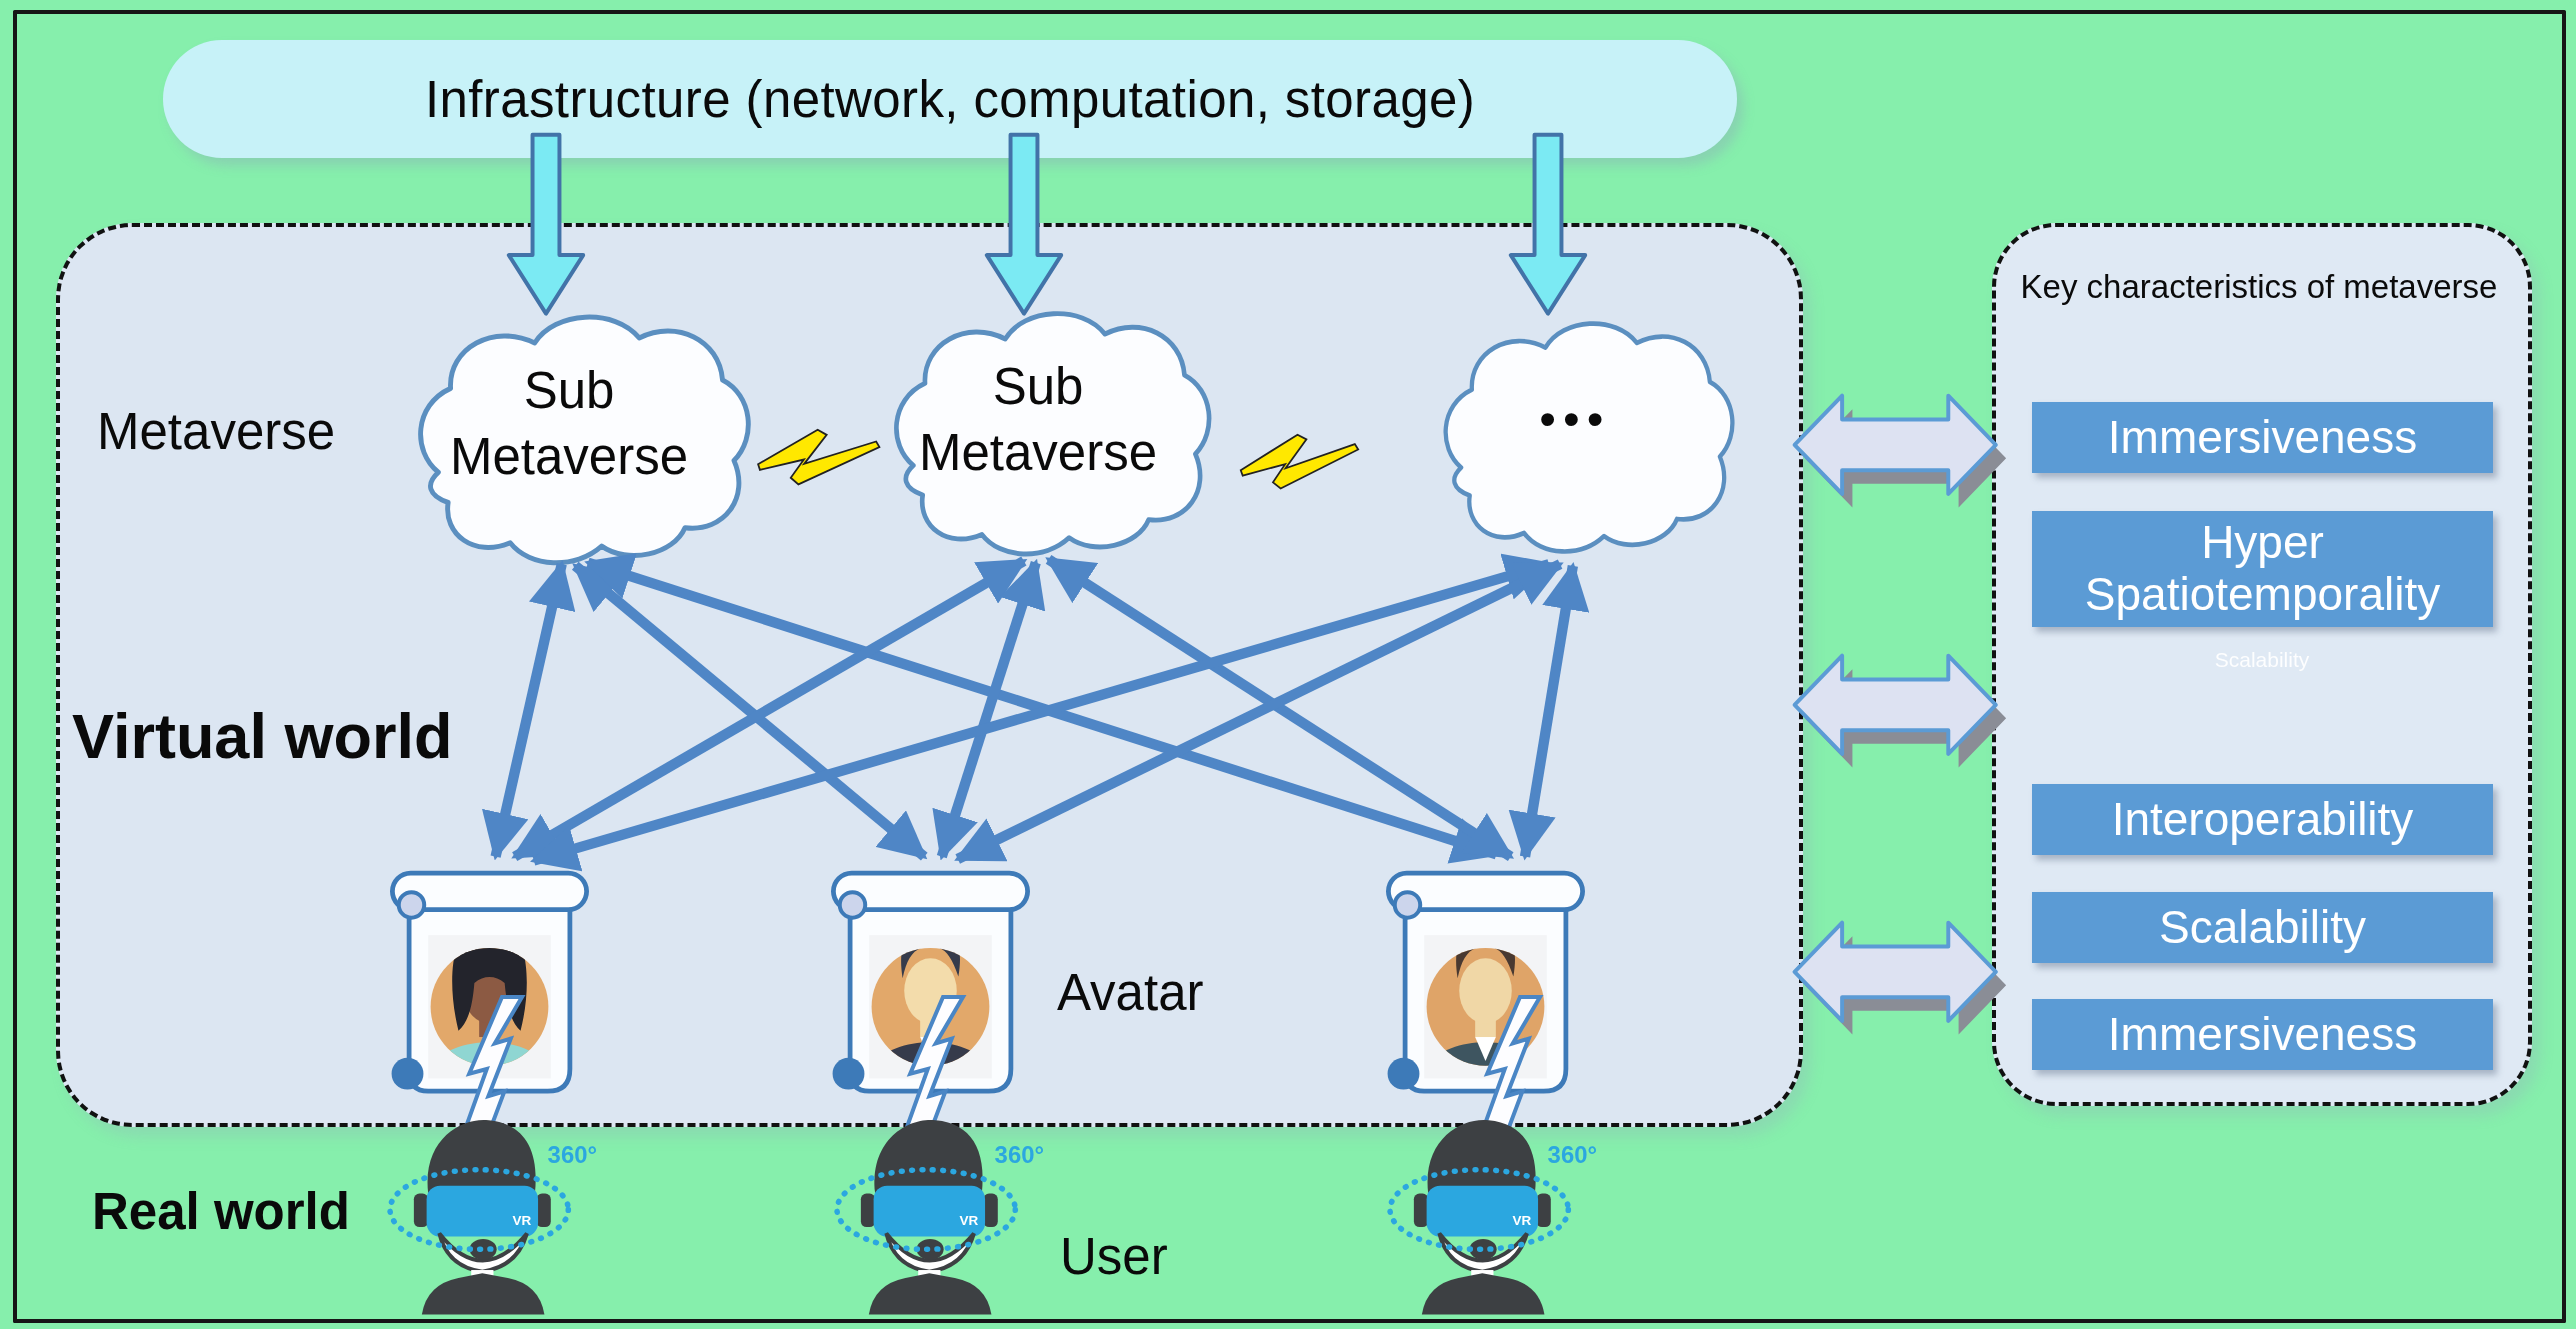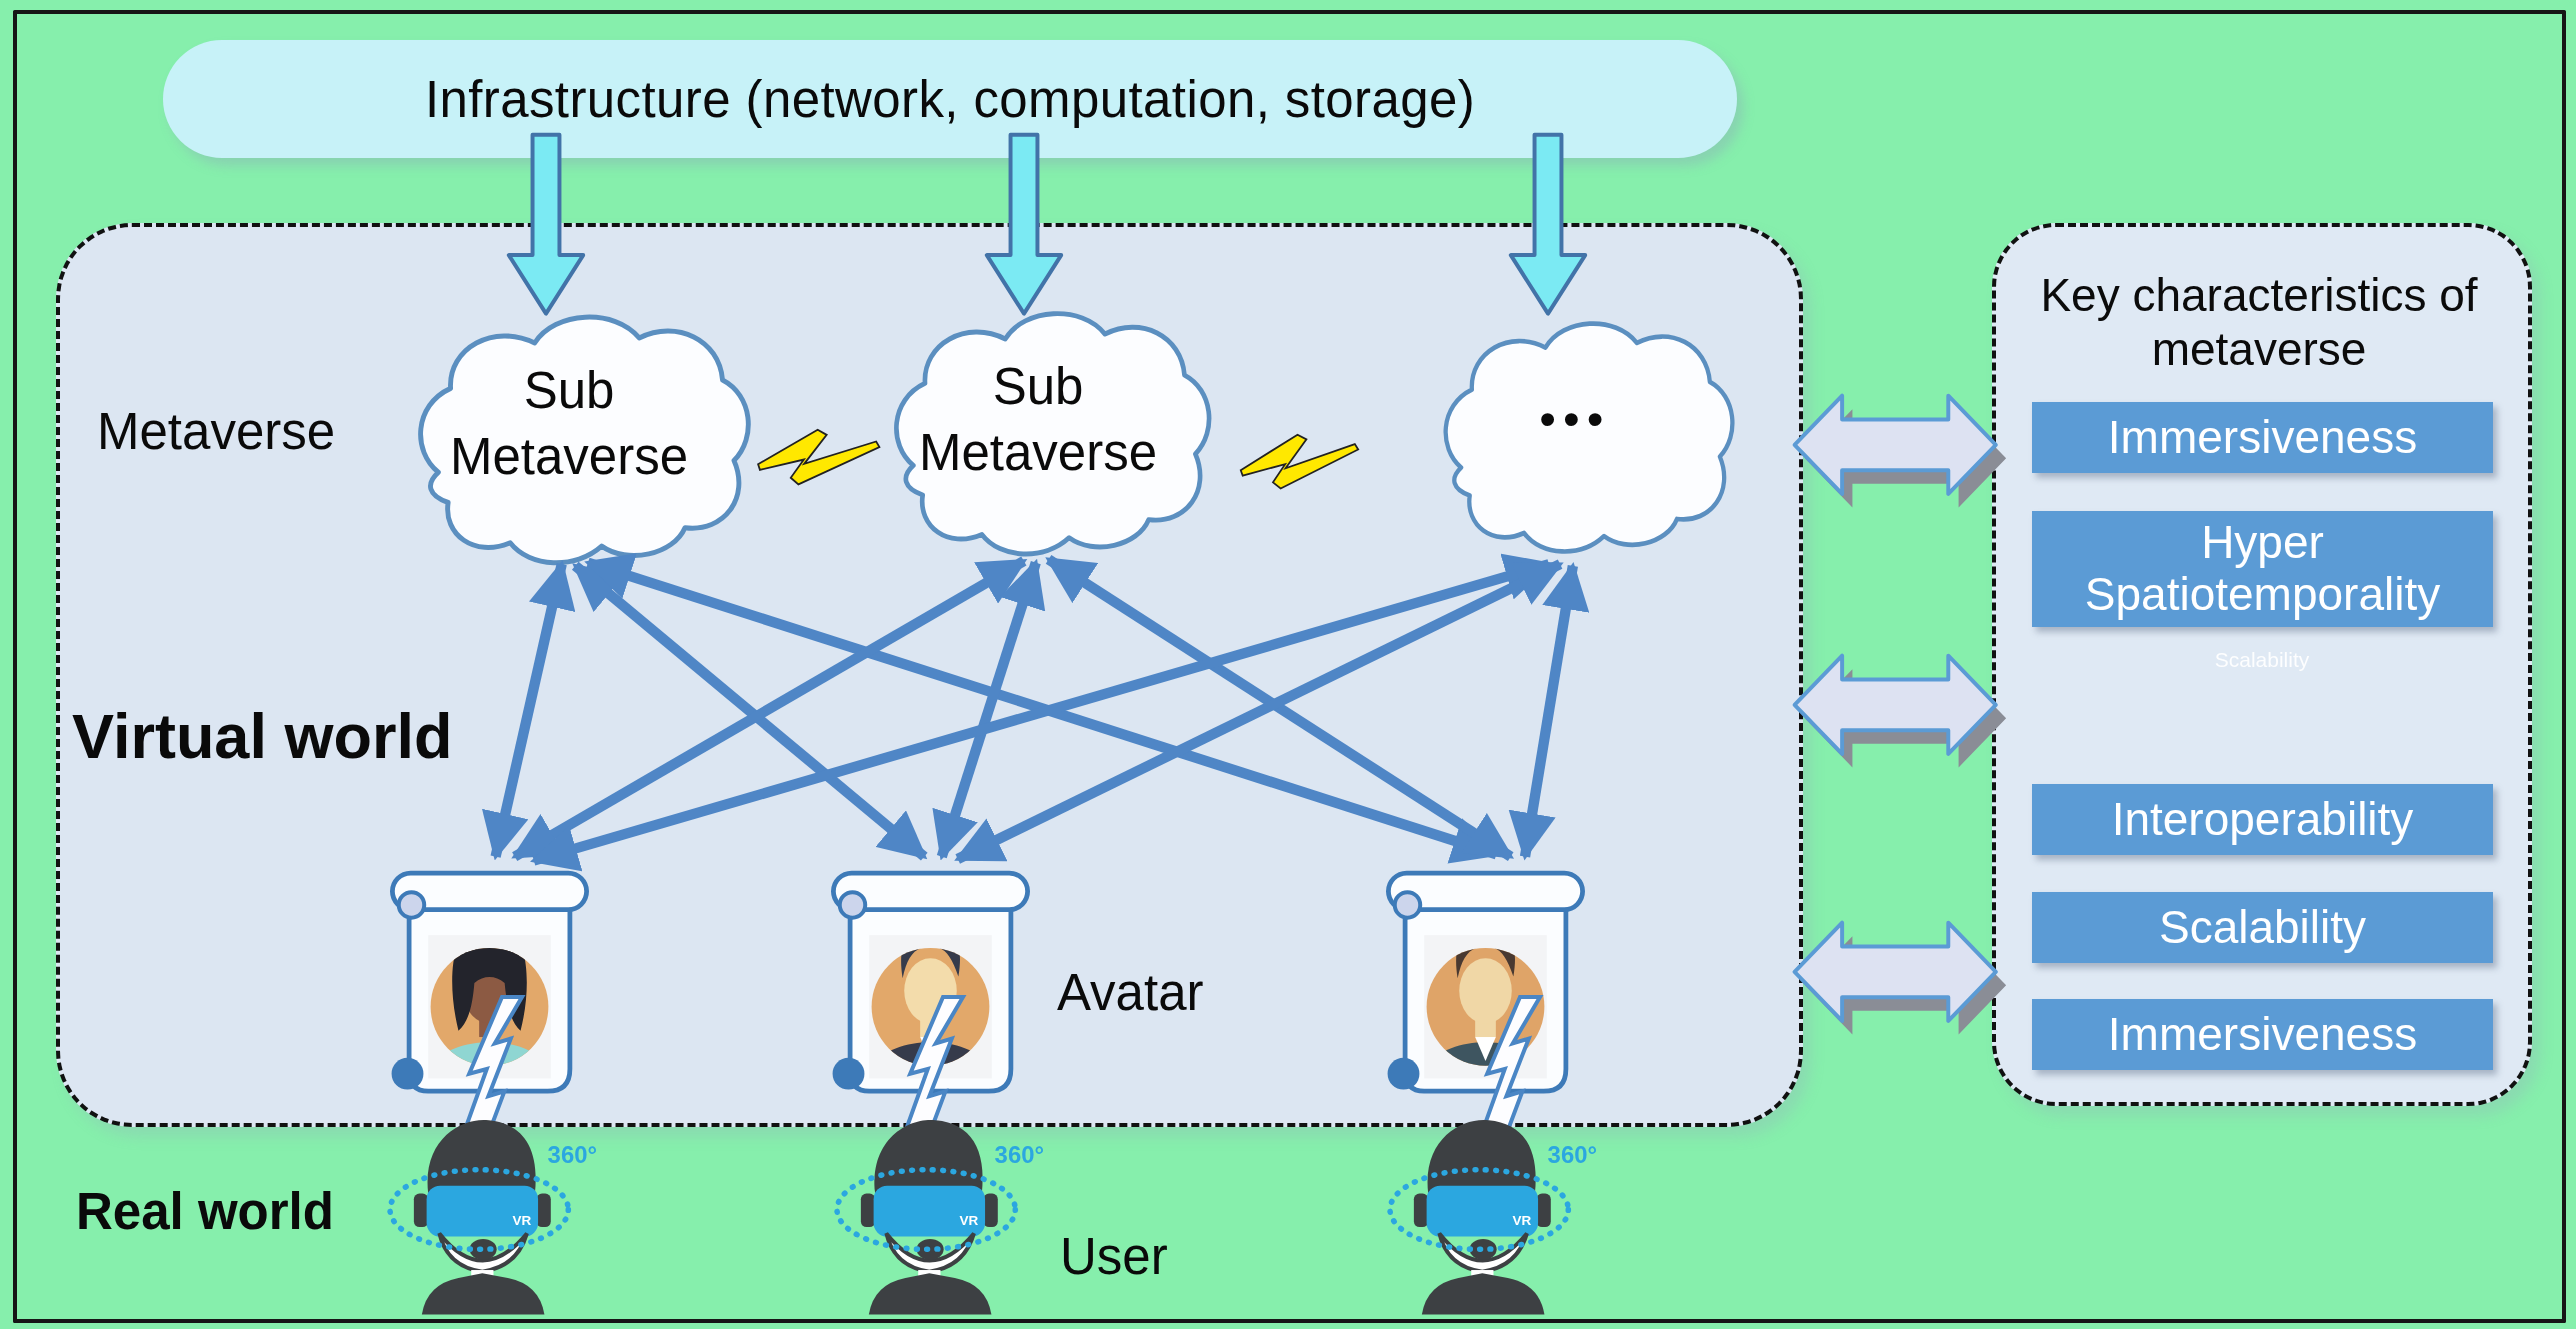--- a/index.html
+++ b/index.html
@@ -25,38 +25,38 @@
     background:#dce6f2; border:4px dashed #111; border-radius:76px;
     box-shadow:8px 9.6px 12.7px rgba(150,165,190,.25);
   }
   .kbox{
     left:1992px; top:223px; width:532px; height:875px;
     background:#dfe9f4; border:4px dashed #111; border-radius:64px;
     box-shadow:8px 9.6px 12.7px rgba(150,165,190,.25);
   }
   .kbox-title{
     position:absolute; left:16px; top:41px; width:494px; text-align:center;
-    font-size:46px; line-height:1.18; color:#0b0b0b;
+    font-size:33px; line-height:1.18; color:#0b0b0b;
   }
   .kbar{
     position:absolute; left:36px; width:461px; background:#5b9bd5;
     color:#fff; display:flex; align-items:center; justify-content:center;
     text-align:center; font-size:46px; line-height:1.12;
     box-shadow:4px 4.8px 6.4px rgba(100,115,140,.45);
   }
   .ghost{
     position:absolute; left:0; top:421px; width:100%; text-align:center;
     font-size:21px; color:rgba(255,255,255,.92);
   }
 
   
   .lbl{color:#0a0a0a; white-space:nowrap;}
   .metaverse-lbl{left:97px; top:402px; font-size:51px;}
   .vw-lbl{left:72px; top:700px; font-size:63px; font-weight:bold;}
-  .rw-lbl{left:76px; top:1182px; font-size:51px; font-weight:bold;}
+  .rw-lbl{left:92px; top:1182px; font-size:51px; font-weight:bold;}
   .avatar-lbl{left:1057px; top:963px; font-size:51px;}
   .user-lbl{left:1060px; top:1227px; font-size:51px;}
 
   .cloud-wrap{pointer-events:none;}
   .cloud-label{
     position:absolute; left:50%; transform:translateX(-50%);
     width:303px; text-align:center; font-size:51px; line-height:1.3; color:#0a0a0a;
   }
   .cloud-dots{font-size:45px; font-weight:bold; letter-spacing:8px;}
 

